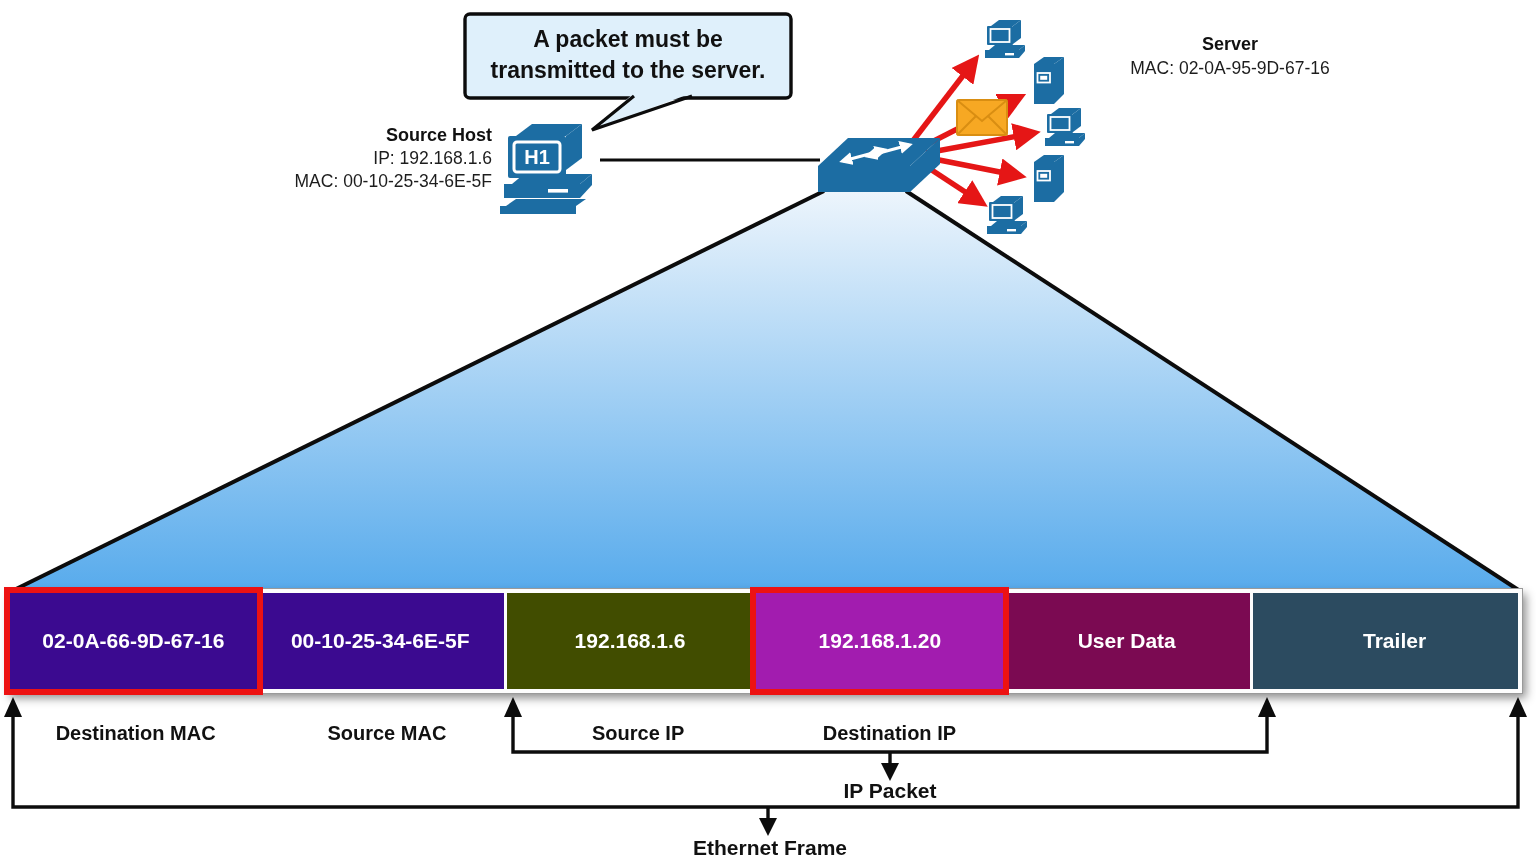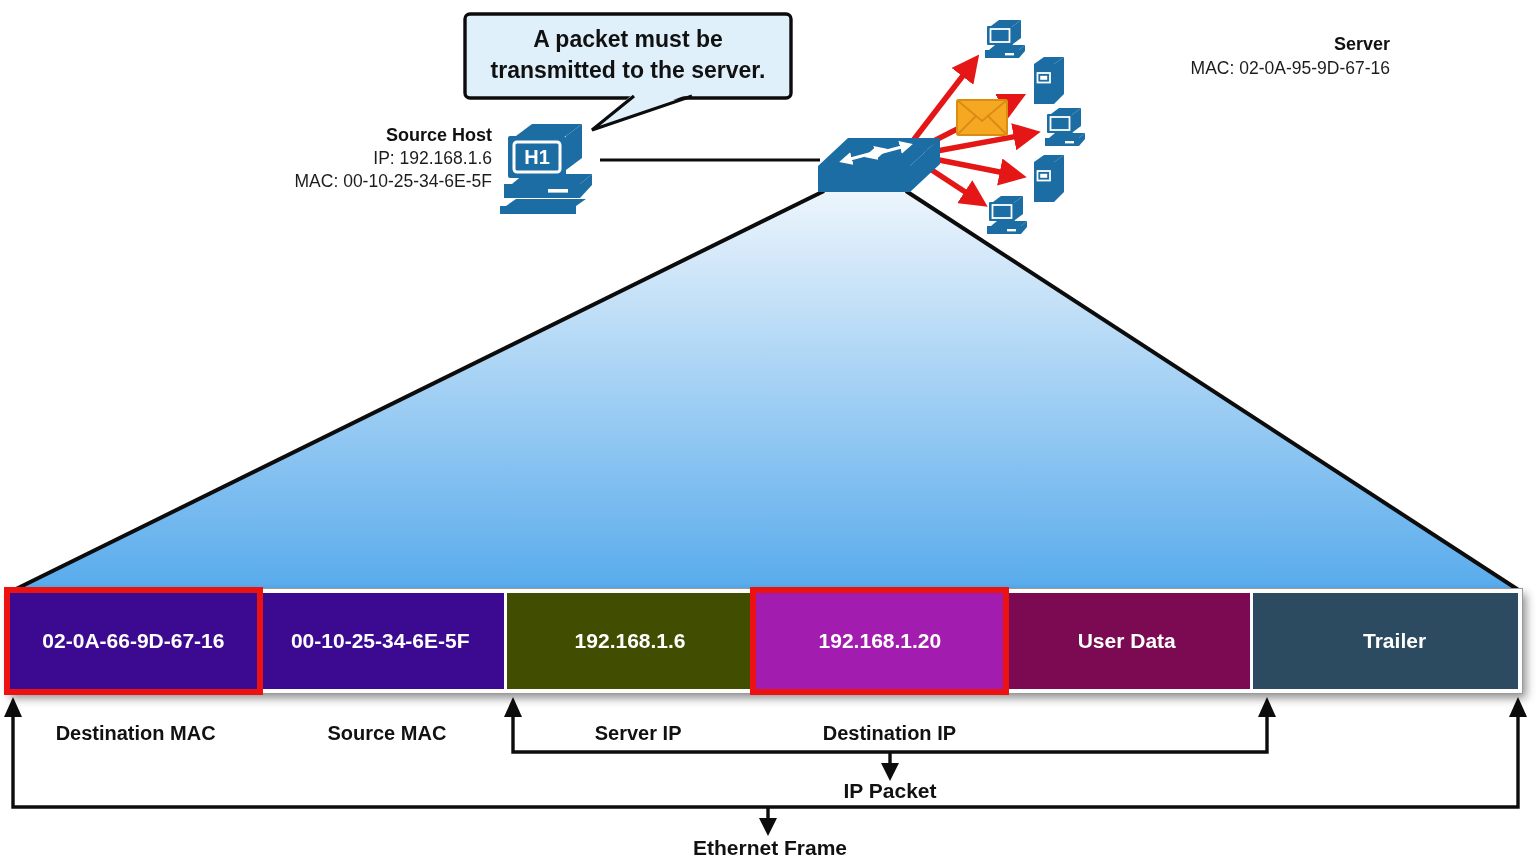--- a/index.html
+++ b/index.html
@@ -33,22 +33,22 @@
   .abs{position:absolute;}
   .bubble-text{
     left:465px;top:24px;width:326px;text-align:center;
     font-weight:bold;font-size:23px;line-height:31px;color:var(--ink);
   }
   .host-block{
     left:250px;top:124px;width:242px;text-align:right;
     font-size:17.5px;line-height:23px;color:#1d1d1d;
   }
   .server-block{
-    left:1080px;top:32px;width:300px;text-align:right;
-    font-size:17.5px;line-height:24px;color:#1d1d1d;margin-left:10px;
+    left:1080px;top:32px;width:300px;text-align:center;
+    font-size:17.5px;line-height:24px;color:#1d1d1d;
   }
   .block-title{font-weight:bold;color:var(--ink);font-size:18px;}
 
   .frame{
     left:6px;top:589px;width:1516px;height:104px;
     background:#ffffff;border:4px solid #fdfdfd;box-sizing:border-box;
     display:flex;box-shadow:0 0 0 1px #9a9a9a, 4px 5px 9px rgba(0,0,0,.45);
   }
   .field{
     flex:1;display:flex;align-items:center;justify-content:center;
@@ -204,20 +204,20 @@
     <div class="field" style="background: rgb(59, 10, 144);">00-10-25-34-6E-5F</div>
     <div class="field" style="background: rgb(65, 77, 0);">192.168.1.6</div>
     <div class="field highlighted" style="background: #a21caf;">192.168.1.20</div>
     <div class="field" style="background: rgb(123, 10, 82);">User Data</div>
     <div class="field" style="background: rgb(44, 75, 96);">Trailer</div>
   </div>
 
   <div class="abs labels-row">
     <div class="flabel">Destination MAC</div>
     <div class="flabel">Source MAC</div>
-    <div class="flabel">Server IP</div>
+    <div class="flabel">Source IP</div>
     <div class="flabel">Destination IP</div>
   </div>
 
   <div class="abs bracket-label ip-packet-label">IP Packet</div>
   <div class="abs bracket-label ethernet-label">Ethernet Frame</div>
 
 </div>
 
 </body></html>

